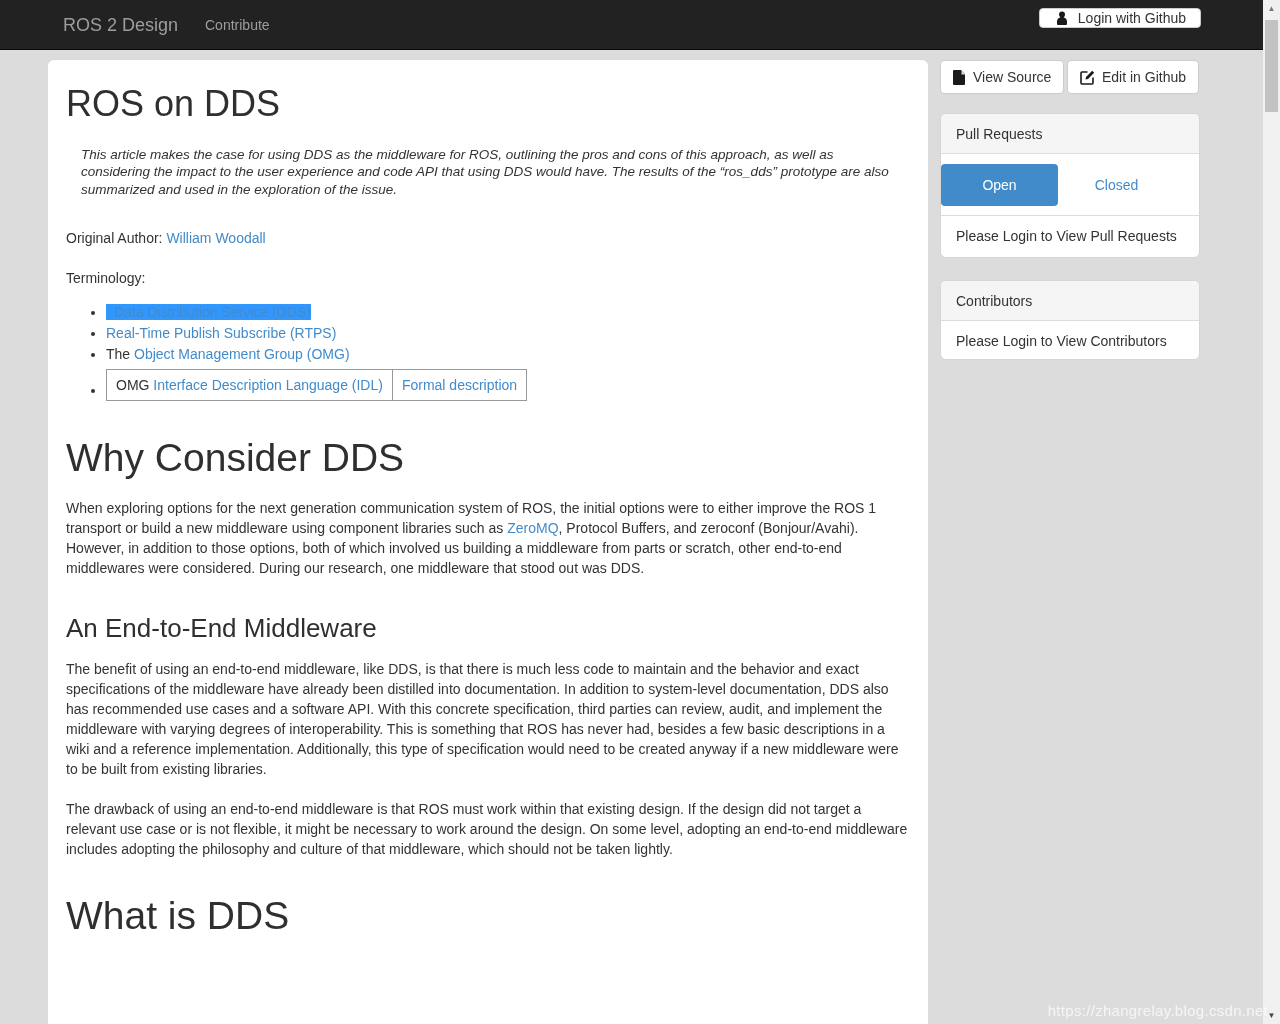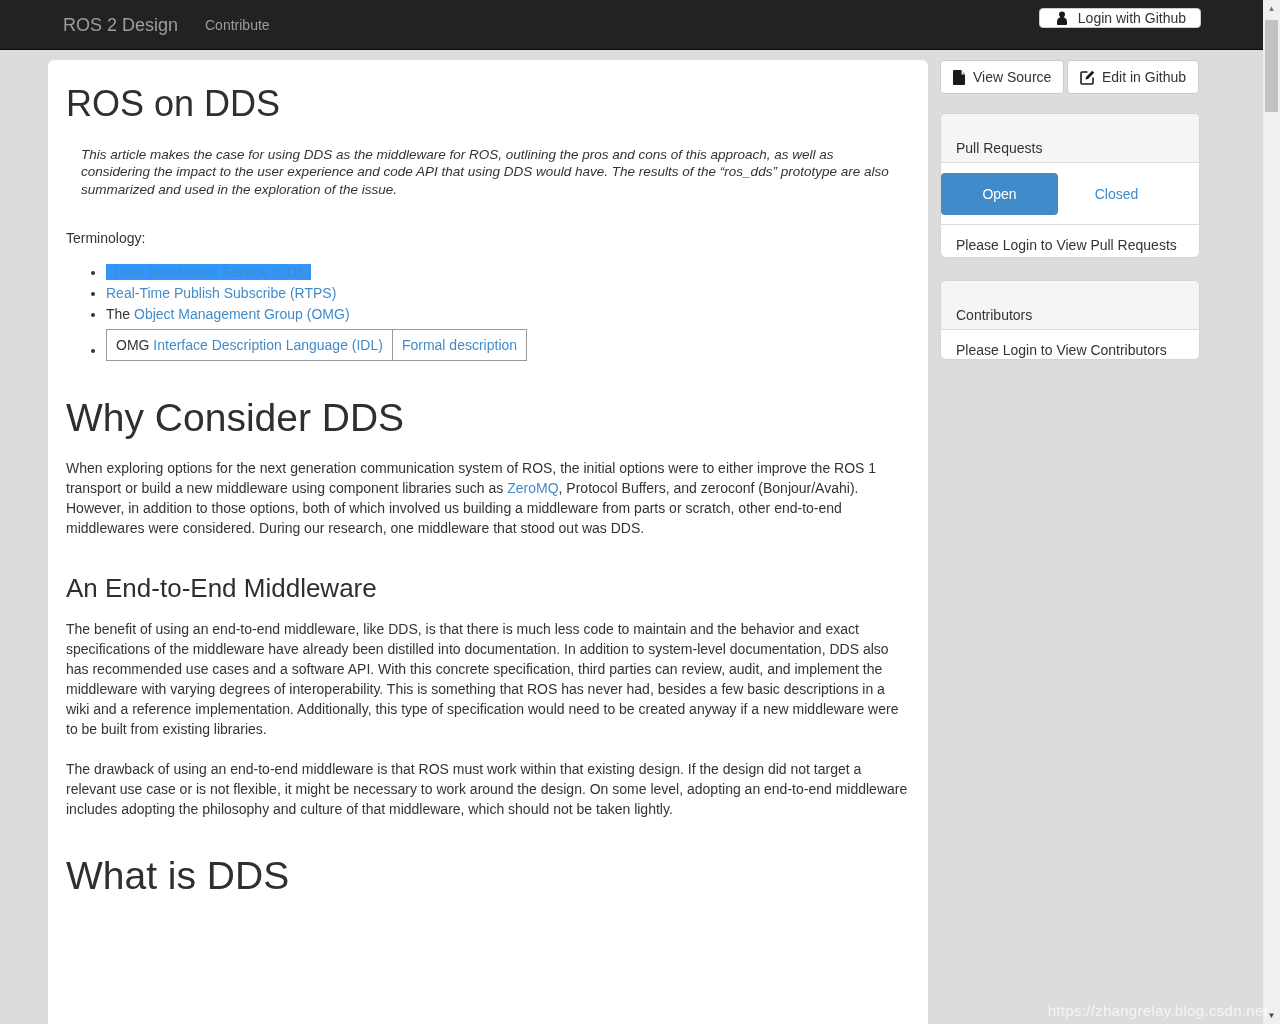--- a/index.html
+++ b/index.html
@@ -70,21 +70,21 @@
   #btn-view-source { left:940px; }
   #btn-edit-github { left:1067px; }
   .panel {
     position:absolute; left:940px; width:260px;
     background:#fff; border:1px solid #d5d5d5; border-radius:6px; overflow:hidden;
   }
   #panel-pr { top:113px; height:145px; }
   #panel-contrib { top:280px; height:80px; }
   .panel-heading {
     background:#f5f5f5; border-bottom:1px solid #ddd;
-    padding:24px 15px; font-size:14px; color:#333; height:40px; line-height:20px;
+    padding:10px 15px; font-size:14px; color:#333; height:40px; line-height:20px;
   }
   .pills-row { display:flex; align-items:center; height:62px; padding:0 0; border-bottom:1px solid #ddd; }
   .pill-open {
     width:117px; height:42px; background:#428bca; color:#fff; border:none;
     border-radius:4px; font-size:14px; cursor:pointer; font-family:"Liberation Sans", sans-serif;
   }
   .pill-closed {
     width:117px; height:42px; background:transparent; color:#428bca; border:none;
     font-size:14px; cursor:pointer; font-family:"Liberation Sans", sans-serif;
   }
@@ -118,20 +118,21 @@
     <span>Login with Github</span>
   </button>
 </div>
 
 <div class="main-panel">
   <h1 class="page-title">ROS on DDS</h1>
 
 
   <div class="intro">This article makes the case for using DDS as the middleware for ROS, outlining the pros and cons of this approach, as well as considering the impact to the user experience and code API that using DDS would have. The results of the “ros_dds” prototype are also summarized and used in the exploration of the issue.</div>
 
+  <p class="body-p"><span>Original Author: </span><a class="lnk" href="#">William Woodall</a></p>
 
   <p class="body-p" style="margin-bottom:14px;">Terminology:</p>
 
   <ul class="terminology-list">
     <li><a class="lnk selected" href="#">Data Distribution Service (DDS)</a></li>
     <li><a class="lnk" href="#">Real-Time Publish Subscribe (RTPS)</a></li>
     <li><span>The </span><a class="lnk" href="#">Object Management Group (OMG)</a></li>
     <li>
       <table class="term-table">
         <tbody>

